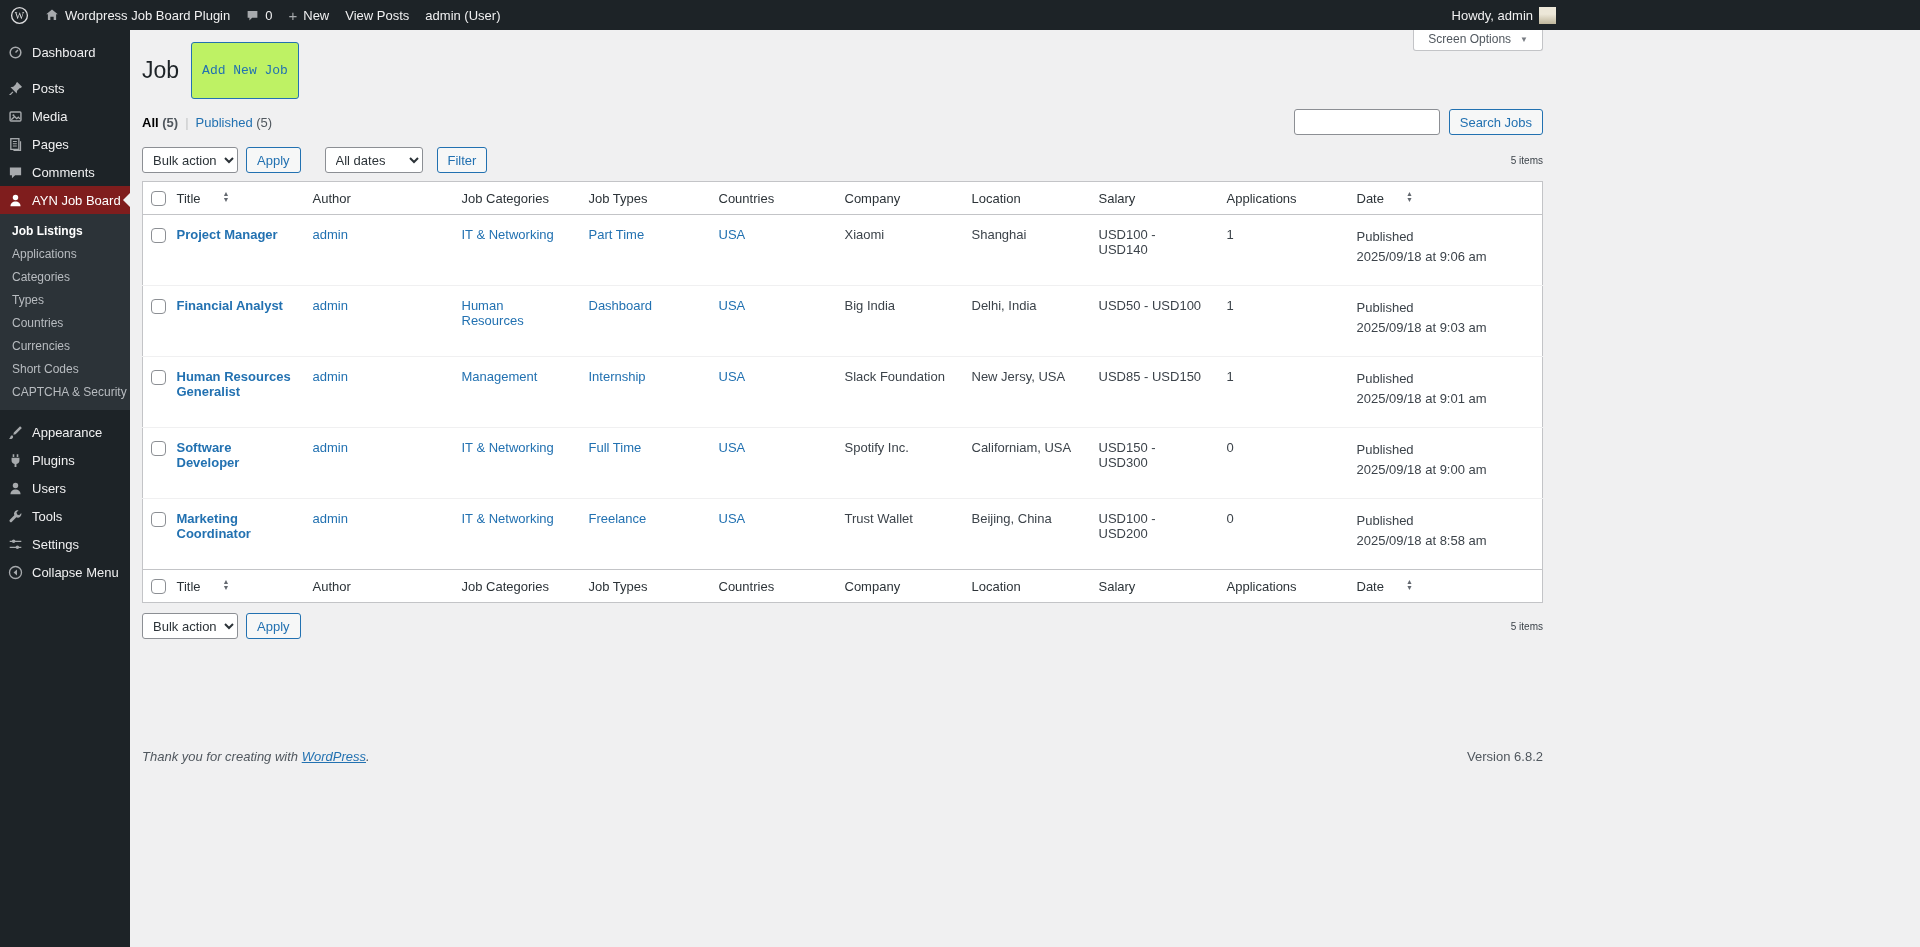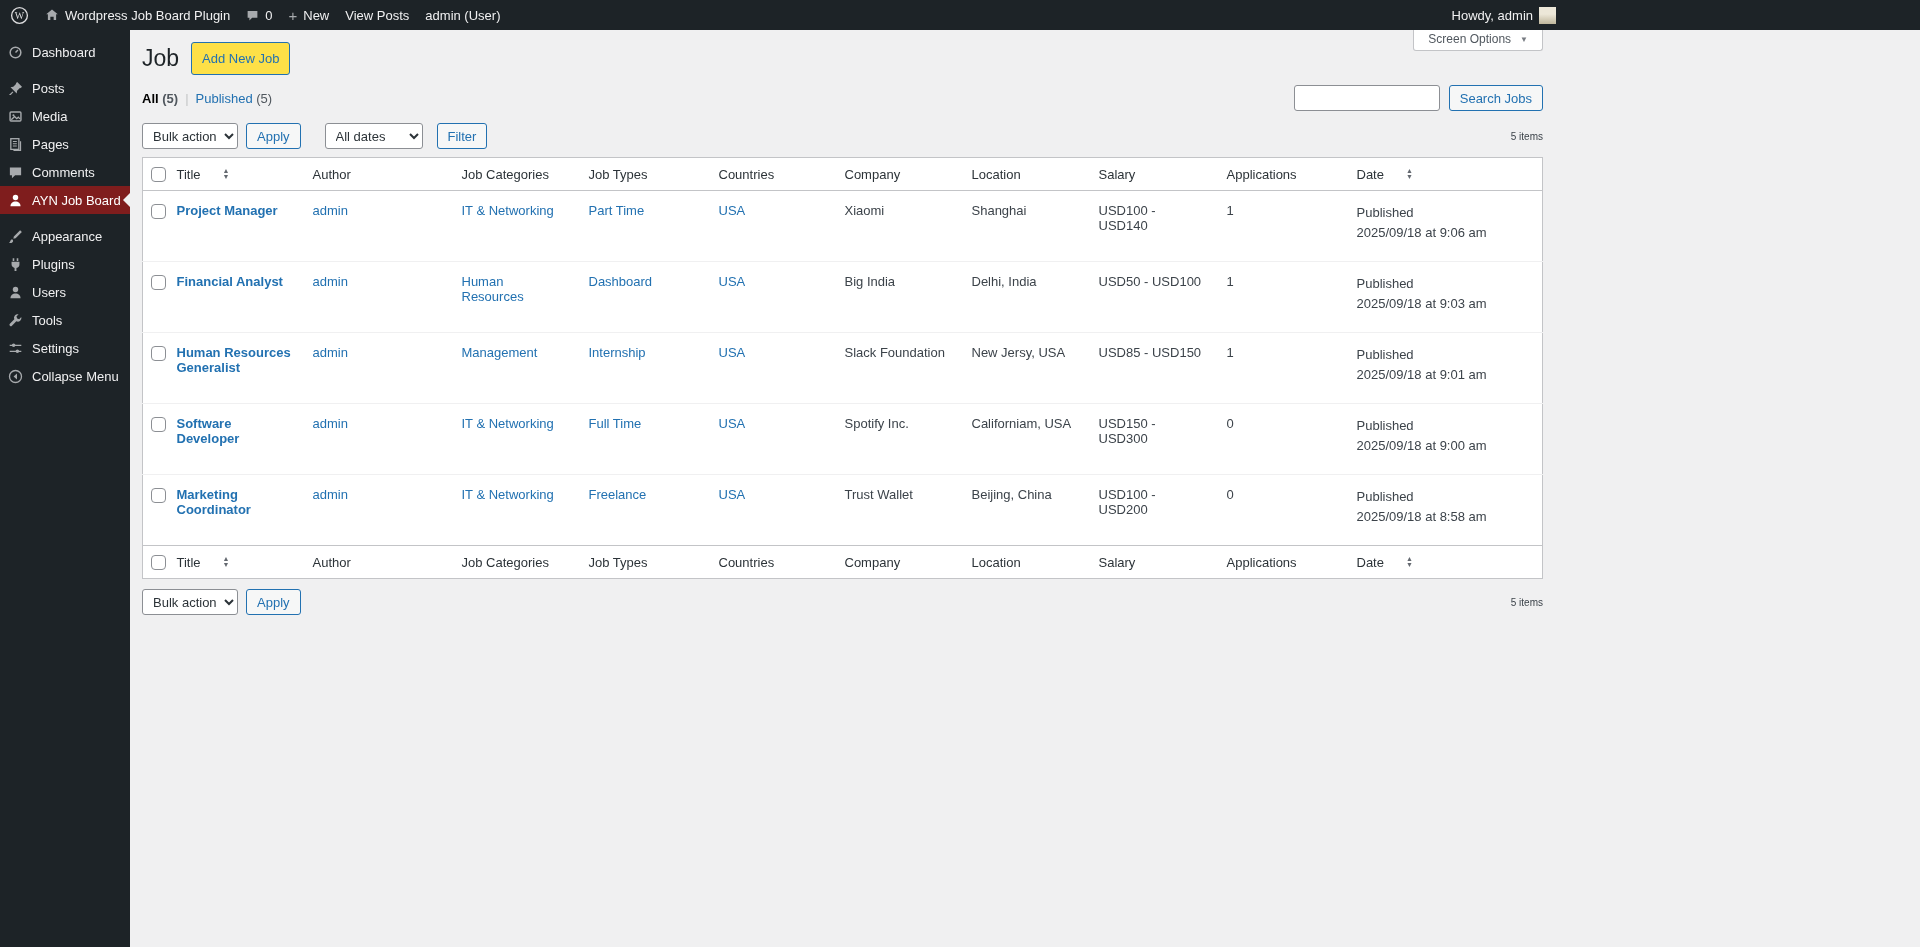--- a/index.html
+++ b/index.html
@@ -32,21 +32,21 @@
 
   
   .content{position:absolute;top:30px;left:130px;right:0;bottom:0}
   .wrap{position:relative;width:1401px;margin-left:12px;min-height:885px}
 
   .screen-options{position:absolute;top:-2px;right:0;background:#fff;border:1px solid #c3c4c7;border-top:none;padding:4px 14px;font-size:12px;color:#50575e;display:flex;gap:9px;align-items:center;border-radius:0 0 3px 3px;cursor:pointer}
   .so-arrow{font-size:8px;color:#787c82}
 
   .page-header{padding-top:12px;display:flex;align-items:center;gap:12px}
   h1.page-title{font-size:23px;font-weight:400;color:#1d2327;line-height:1.25}
-  .page-title-action{display:inline-block;border:1px solid #2271b1;border-radius:3px;background:#fde047;color:#2271b1;font-size:13px;padding:8px 10px;cursor:pointer;font-family:Liberation Sans, sans-serif}
+  .page-title-action{display:inline-block;border:1px solid #2271b1;border-radius:3px;background:#bef264;color:#2271b1;font-size:13px;padding:20px 10px;cursor:pointer;font-family:Liberation Mono, monospace}
 
   .views-row{margin-top:10px;display:flex;justify-content:space-between;align-items:center}
   .subsubsub{font-size:13px;color:#646970}
   .subsubsub .current-view{color:#000;font-weight:700}
   .subsubsub .sep{color:#c3c4c7;margin:0 7px}
   .count{color:#50575e}
   .search-box{display:flex;gap:9px;align-items:center}
   .search-input{width:146px;height:26px;border:1px solid #8c8f94;border-radius:3px;background:#fff;padding:0 8px;font-family:inherit;font-size:13px;color:#2c3338}
   .button{height:26px;border:1px solid #2271b1;border-radius:3px;background:#f6f7f7;color:#2271b1;font-size:13px;padding:0 10px;cursor:pointer;font-family:inherit}
 
@@ -61,21 +61,21 @@
   table.wp-list-table{width:100%;margin-top:8px;border-collapse:collapse;background:#fff;border:1px solid #c3c4c7;table-layout:fixed;font-size:13px}
   .wp-list-table thead th,.wp-list-table tfoot th{text-align:left;font-weight:400;color:#2c3338;padding:8px 10px;vertical-align:middle;white-space:nowrap}
   .wp-list-table thead tr{border-bottom:1px solid #c3c4c7}
   .wp-list-table tfoot tr{border-top:1px solid #c3c4c7}
   .wp-list-table .cb-col{padding:8px 0 8px 8px;vertical-align:middle}
   .wp-list-table tbody td,.wp-list-table tbody th{padding:12px 10px;vertical-align:top;height:71px;color:#3c434a}
   .wp-list-table tbody th.cb-cell{padding:12px 0 0 8px}
   .wp-list-table tbody tr{border-bottom:1px solid #f0f0f1}
   .wp-list-table tbody tr:last-child{border-bottom:none}
   .row-title{font-weight:700}
-  .sort-link{color:#2c3338;display:inline-flex;align-items:center;gap:22px}
+  .sort-link{color:#2c3338;display:inline-flex;align-items:flex-start;gap:22px}
   .sort-arrows{display:inline-flex;flex-direction:column;line-height:5px}
   .sort-arrows span{font-size:7px;color:#646970;height:6px;display:block}
   .date-cell{line-height:1.5}
   input[type=checkbox]{appearance:none;-webkit-appearance:none;width:15px;height:15px;border:1px solid #8c8f94;border-radius:4px;background:#fff;margin:0;vertical-align:middle;cursor:pointer}
 
   .footer-row{position:absolute;top:719px;left:0;width:100%;display:flex;justify-content:space-between;font-size:13px;color:#50575e}
   .footer-thanks{font-style:italic}
   .footer-thanks a{text-decoration:underline}
 </style>
 </head>
@@ -175,20 +175,30 @@
     <span>Comments</span>
   </div>
   <div class="menu-item current">
     <span class="mi">
         <svg viewBox="0 0 16 16" fill="currentColor">
           <circle cx="8" cy="4.7" r="2.9"></circle>
           <path d="M2.6 14.2c0-3.3 2.4-5.2 5.4-5.2s5.4 1.9 5.4 5.2z"></path>
         </svg>
       </span>
     <span>AYN Job Board</span>
+  </div>
+  <div class="submenu">
+    <a class="submenu-item current">Job Listings</a>
+    <a class="submenu-item">Applications</a>
+    <a class="submenu-item">Categories</a>
+    <a class="submenu-item">Types</a>
+    <a class="submenu-item">Countries</a>
+    <a class="submenu-item">Currencies</a>
+    <a class="submenu-item">Short Codes</a>
+    <a class="submenu-item">CAPTCHA &amp; Security</a>
   </div>
   <div class="menu-sep"></div>
   <div class="menu-item">
     <span class="mi">
         <svg viewBox="0 0 16 16" fill="currentColor">
           <path d="M12.9 1.2l1.9 1.9-6.7 6.7-2.4.5.5-2.4zM4.6 10.9c-1.1.1-1.9.9-2.1 2-.2.9-.7 1.4-1.4 1.8.9.4 2.2.5 3.1 0 .9-.4 1.4-1.4 1.2-2.4z"></path>
         </svg>
       </span>
     <span>Appearance</span>
   </div>
@@ -430,15 +440,22 @@
     </table>
 
     <div class="tablenav bottom">
       <select class="bulk-select">
         <option>Bulk actions</option>
       </select>
       <button class="button">Apply</button>
       <span class="items-count">5 items</span>
     </div>
 
+    <div class="footer-row">
+      <span class="footer-thanks">
+        <span>Thank you for creating with</span>
+        <a>WordPress</a><span>.</span>
+      </span>
+      <span>Version 6.8.2</span>
+    </div>
 
   </div>
 </div>
 
 </body></html>

